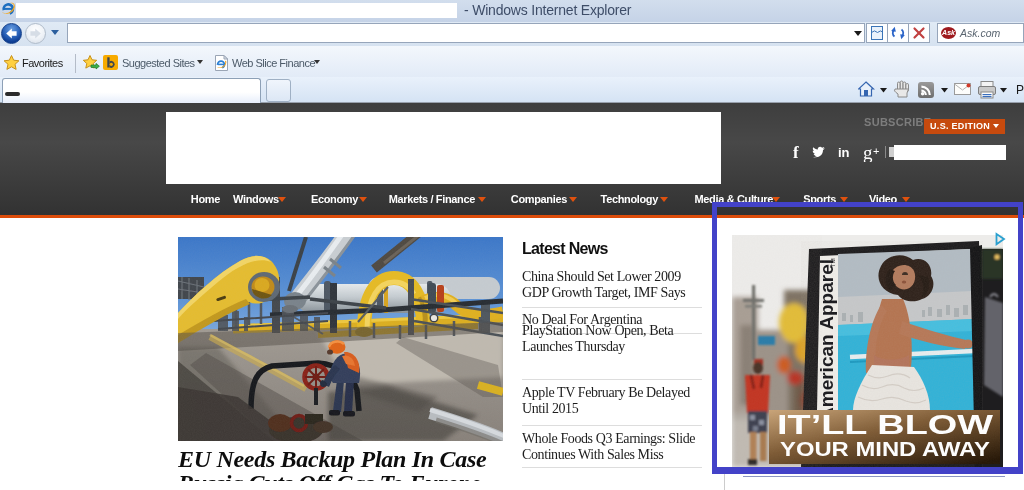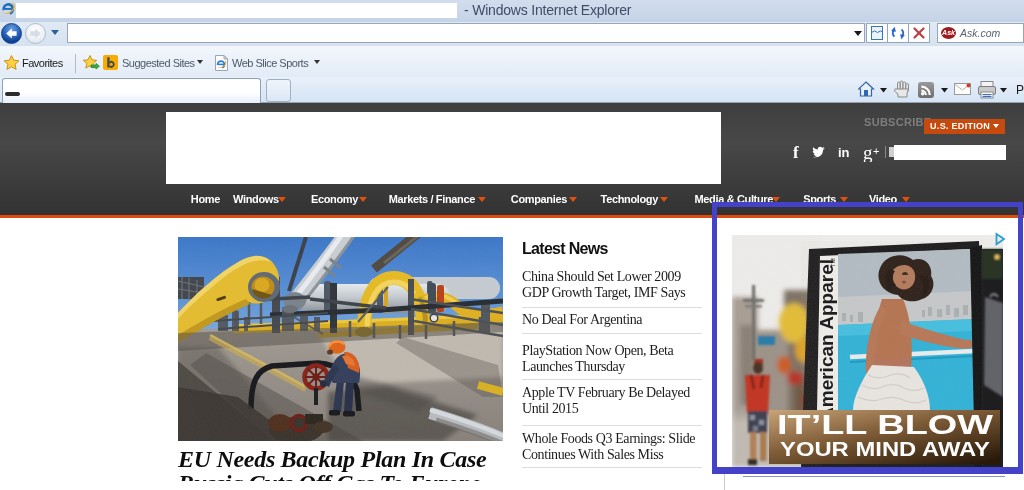--- a/index.html
+++ b/index.html
@@ -119,21 +119,21 @@
     </svg></div>
 <div class="abs favtext" style="left:122px;color:#4c5a68">Suggested Sites</div>
 <div class="abs tri-down-sm" style="left:197px;top:60px"></div>
 <div class="abs" style="left:214px;top:54px"><svg width="15" height="18">
       <path d="M1.5 1.5 h8.5 l3.5 3.5 v11.5 h-12 z" fill="#fff" stroke="#9aa5b5"></path>
       <path d="M10 1.5 l3.5 3.5 h-3.5 z" fill="#dde4ee" stroke="#9aa5b5"></path>
       <circle cx="7" cy="10.5" r="3.4" fill="none" stroke="#2a7fd4" stroke-width="1.8" stroke-dasharray="15 6" stroke-dashoffset="-10"></circle>
       <rect x="3.8" y="9.6" width="6.4" height="1.6" fill="#2a7fd4"></rect>
       <path d="M2.8,13.2 c2.2,1.8 6.4,.8 8.4,-1.8 1.2,-1.6 1.6,-3.6 .6,-4.8 l-.8,.8 c.6,1 .2,2.6 -.8,3.8 -1.6,2 -5,2.9 -7.4,2z" fill="#f0a21b"></path>
     </svg></div>
-<div class="abs favtext" style="left:232px;color:#4c5a68">Web Slice Sports</div>
+<div class="abs favtext" style="left:232px;color:#4c5a68">Web Slice Finance</div>
 <div class="abs tri-down-sm" style="left:314px;top:60px"></div>
 
 <div class="abs" id="tab1"></div>
 <div class="abs" id="tabdash"></div>
 <div class="abs" id="newtab"></div>
 <div class="abs" style="left:858px;top:80px"><svg width="166" height="20">
 
 <g transform="translate(0,0)">
         <path d="M8 2 L15.5 9 H13.5 V16 H2.5 V9 H0.5 Z" fill="#e8f0fa" stroke="#3565b0" stroke-width="1.2"></path>
         <rect x="6" y="10" width="4" height="6" fill="#3565b0"></rect>
@@ -369,21 +369,21 @@
 </g>
 <rect width="325" height="204" filter="url(#grain)" opacity=".12"></rect>
 </svg>
 </div>
 <div class="abs" id="headline">EU Needs Backup Plan In Case Russia Cuts Off Gas To Europe</div>
 <div class="abs" id="latesthead">Latest News</div>
 <div class="abs lnitem" style="top:269px">China Should Set Lower 2009 GDP Growth Target, IMF Says</div>
 <div class="abs lnsep" style="top:307px"></div>
 <div class="abs lnitem" style="top:312px">No Deal For Argentina</div>
 <div class="abs lnsep" style="top:333px"></div>
-<div class="abs lnitem" style="top:343px">PlayStation Now Open, Beta Launches Thursday</div>
+<div class="abs lnitem" style="top:323px">PlayStation Now Open, Beta Launches Thursday</div>
 <div class="abs lnsep" style="top:379px"></div>
 <div class="abs lnitem" style="top:385px">Apple TV February Be Delayed Until 2015</div>
 <div class="abs lnsep" style="top:425px"></div>
 <div class="abs lnitem" style="top:431px">Whole Foods Q3 Earnings: Slide Continues With Sales Miss</div>
 <div class="abs lnsep" style="top:467px"></div>
 <div class="abs" id="adimg">
 <svg width="271" height="232" viewBox="0 0 271 232">
 <defs>
 <filter id="abl1">
           <feGaussianBlur stdDeviation="1.2"></feGaussianBlur>

